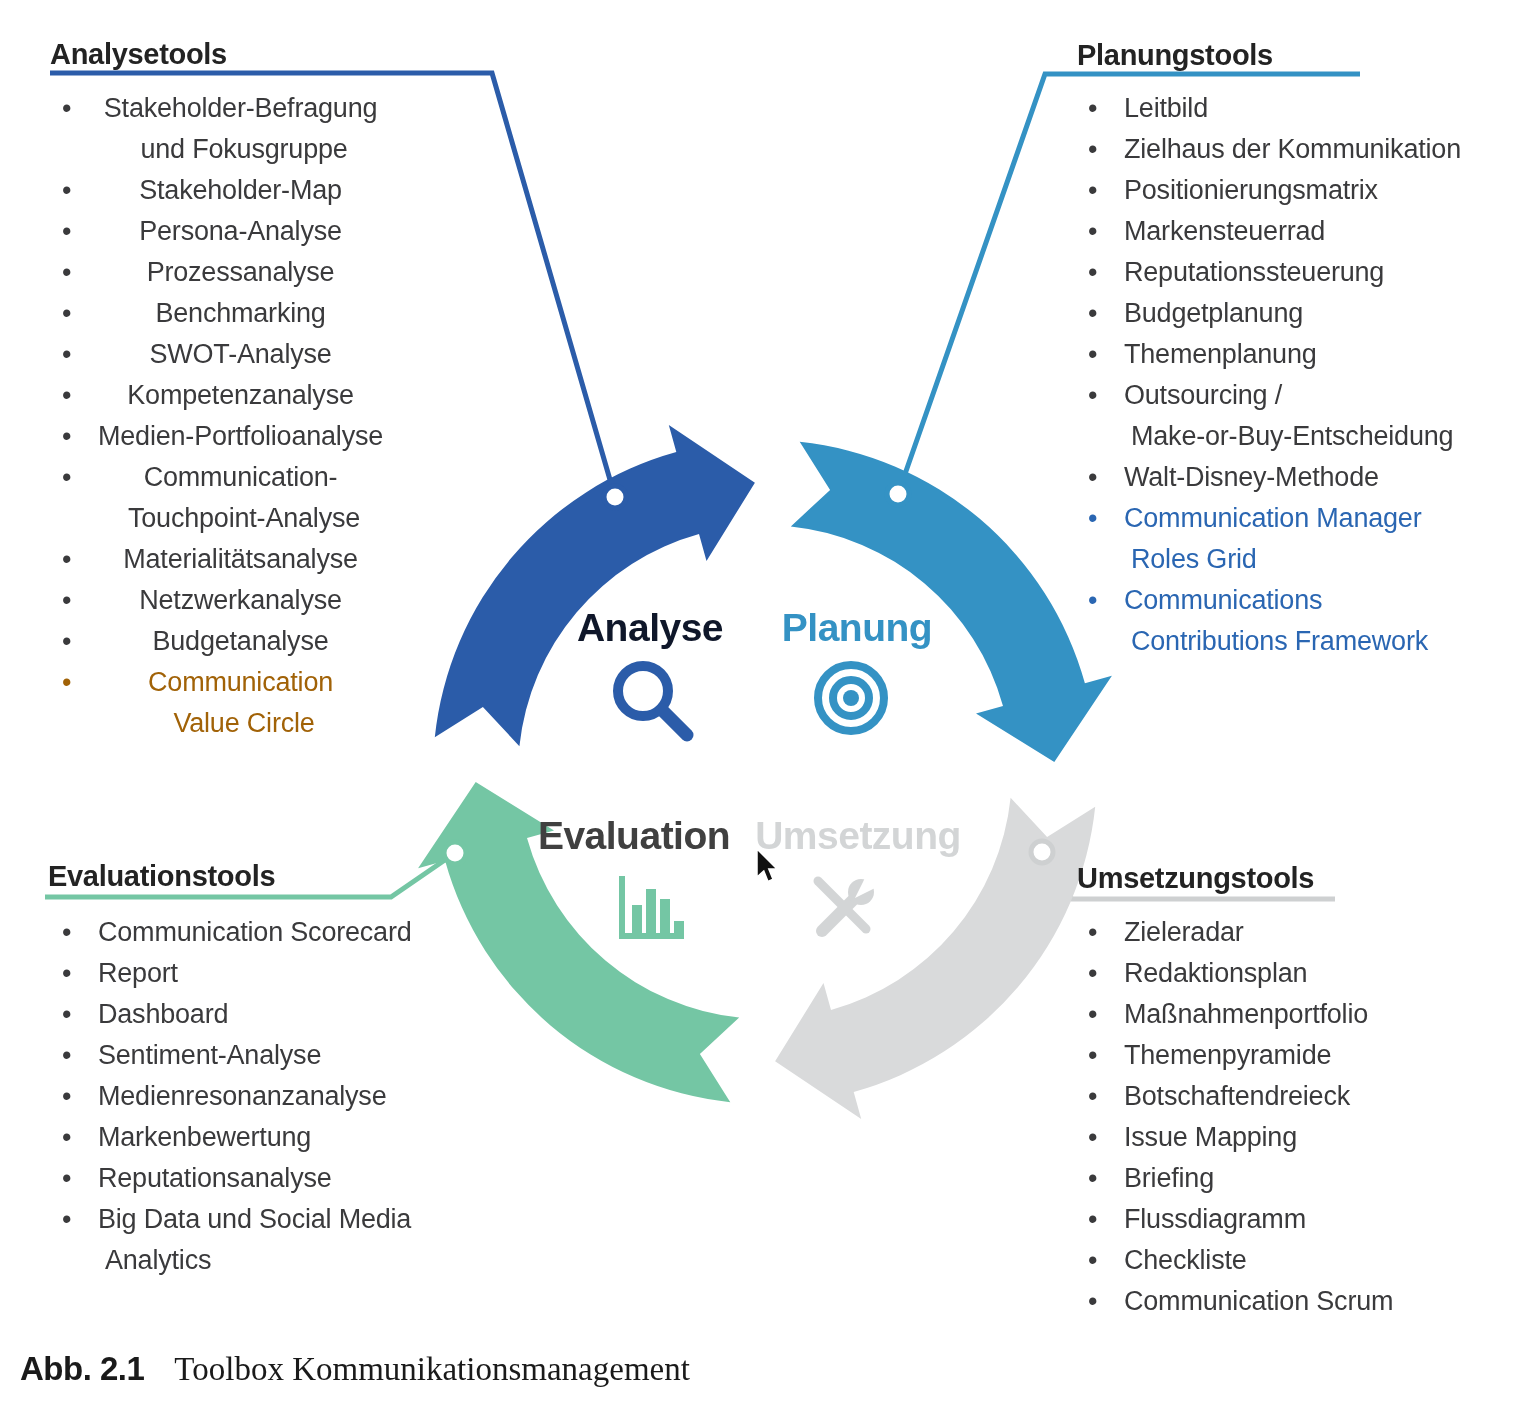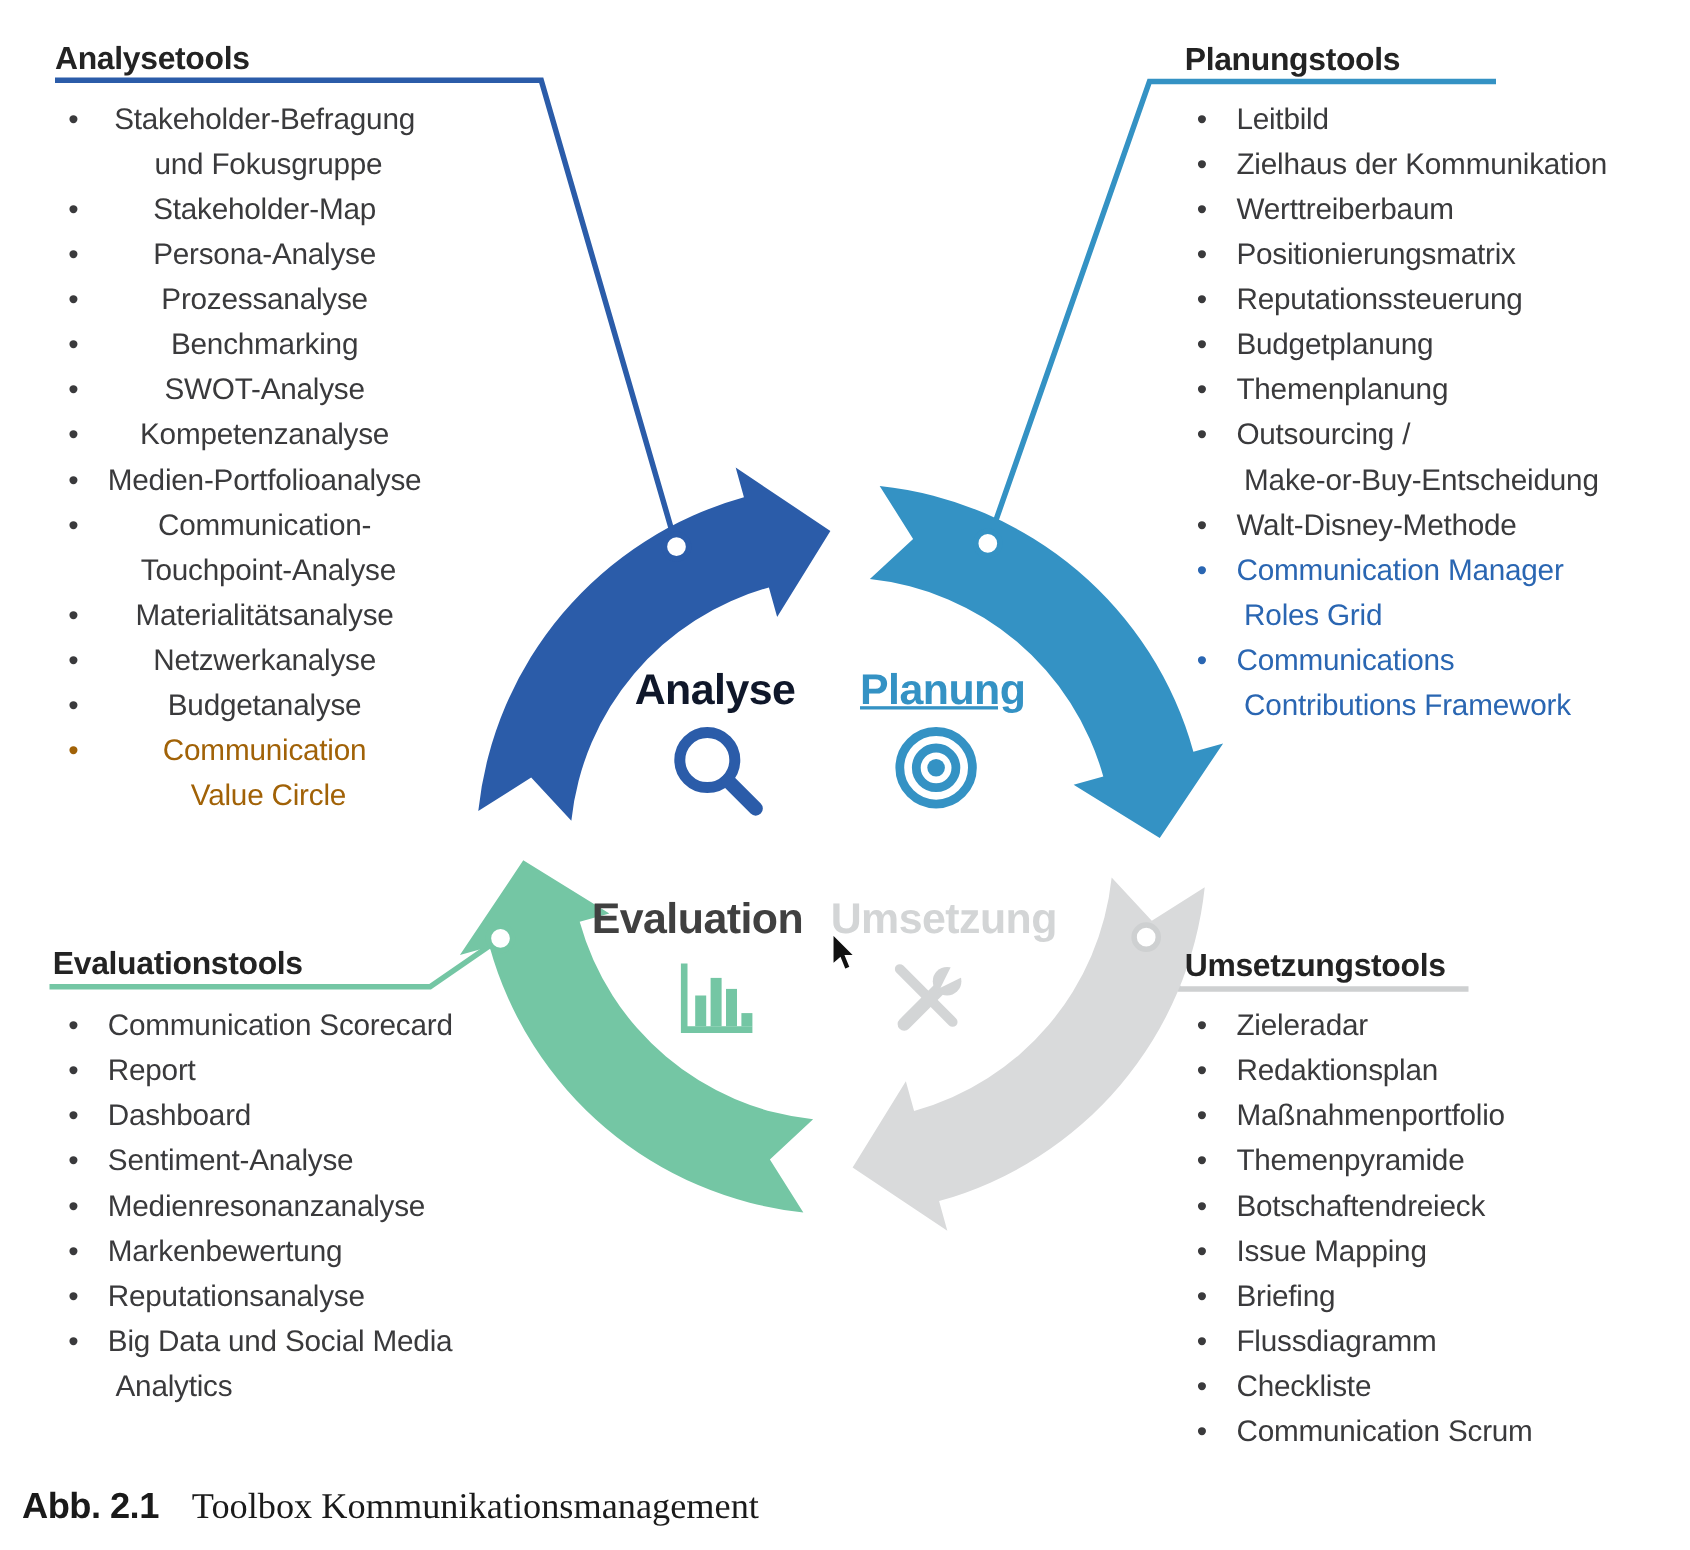--- a/index.html
+++ b/index.html
@@ -135,24 +135,24 @@
       </li>
     </ul>
   <ul class="tool-list" style="left:1076px;top:88px;">
       <li class="tool-item">
         <div>Leitbild</div>
       </li>
       <li class="tool-item">
         <div>Zielhaus der Kommunikation</div>
       </li>
       <li class="tool-item">
-        <div>Werttreiberbaum</div>
-      </li>
-      <li class="tool-item">
         <div>Positionierungsmatrix</div>
+      </li>
+      <li class="tool-item">
+        <div>Markensteuerrad</div>
       </li>
       <li class="tool-item">
         <div>Reputationssteuerung</div>
       </li>
       <li class="tool-item">
         <div>Budgetplanung</div>
       </li>
       <li class="tool-item">
         <div>Themenplanung</div>
       </li>
@@ -226,21 +226,21 @@
       </li>
       <li class="tool-item">
         <div>Checkliste</div>
       </li>
       <li class="tool-item">
         <div>Communication Scrum</div>
       </li>
     </ul>
 
   <div class="phase-label" style="left: 540px; top: 606px; width: 220px; color: #0f172a;">Analyse</div>
-  <div class="phase-label" style="left: 747px; top: 606px; width: 220px; color: rgb(52, 146, 196); text-decoration: underline;">Planung</div>
+  <div class="phase-label" style="left: 747px; top: 606px; width: 220px; color: rgb(52, 146, 196);">Planung</div>
   <div class="phase-label" style="left: 519px; top: 814px; width: 230px; color: #404040;">Evaluation</div>
   <div class="phase-label" style="left: 743px; top: 814px; width: 230px; color: rgb(211, 213, 214);">Umsetzung</div>
 
   <div class="caption">
     <span class="cap-label">Abb. 2.1</span><span class="cap-title">Toolbox Kommunikationsmanagement</span>
   </div>
 
 </div>
 
 </body></html>

